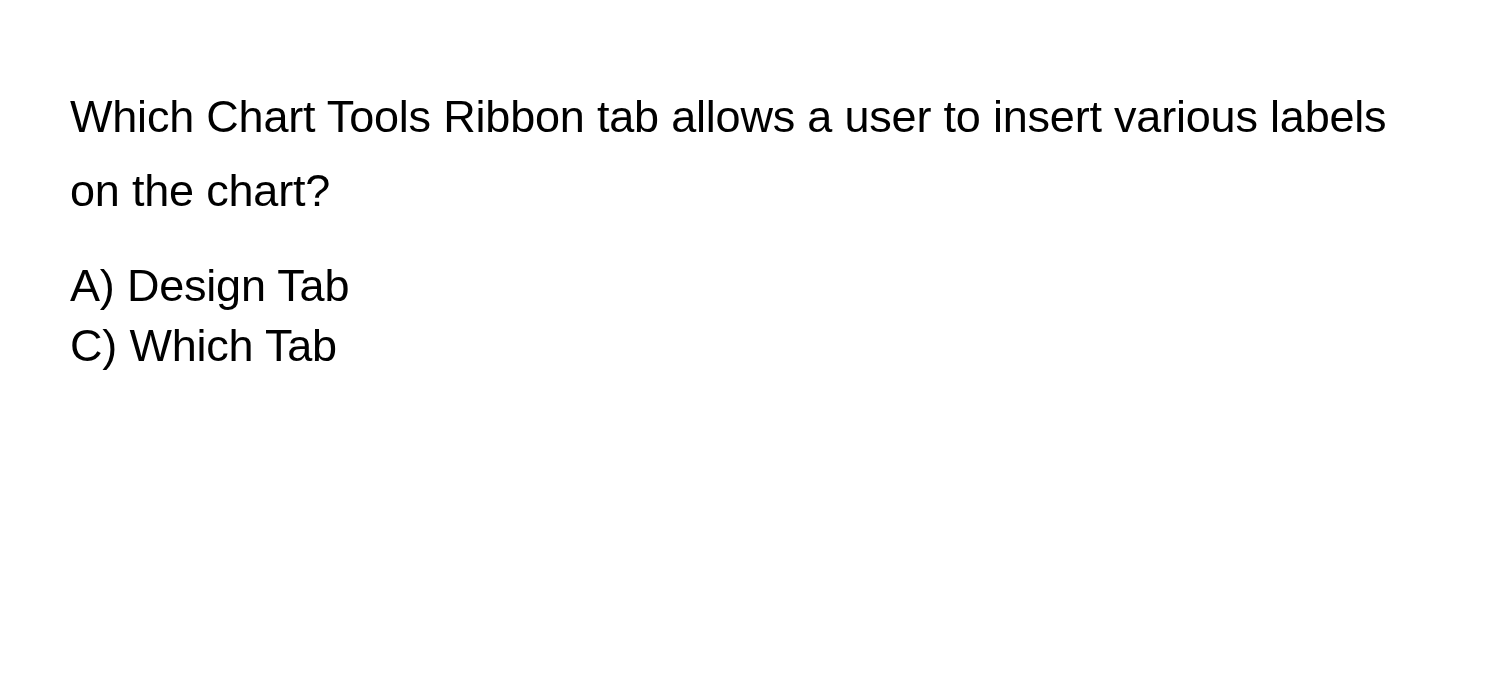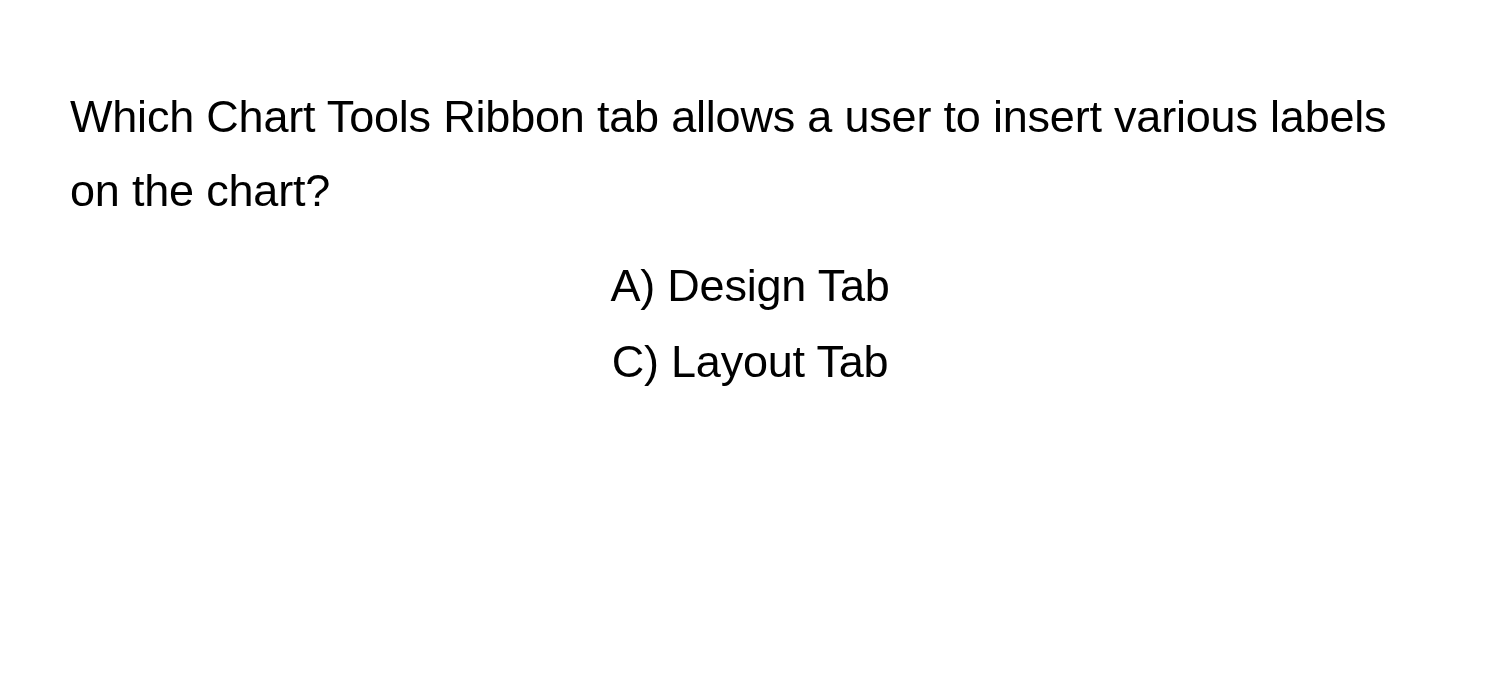--- a/index.html
+++ b/index.html
@@ -18,31 +18,30 @@
     .question {
       font-size: 45px;
       line-height: 1.65;
       margin-bottom: 28px;
       font-weight: 400;
       letter-spacing: -0.2px;
     }
     .options {
       display: flex;
       flex-direction: column;
-      gap: 18px;
-      text-align: center;
+      gap: 2px;
     }
     .option {
       font-size: 45px;
       line-height: 1.3;
       font-weight: 400;
       letter-spacing: -0.2px;
     }
   </style>
 </head>
 <body>
 
 <div class="question">Which Chart Tools Ribbon tab allows a user to insert various labels on the chart?</div>
 
 <div class="options">
   <div class="option">A) Design Tab</div>
-  <div class="option">C) Layout Tab</div>
+  <div class="option">C) Which Tab</div>
 </div>
 
 </body></html>

